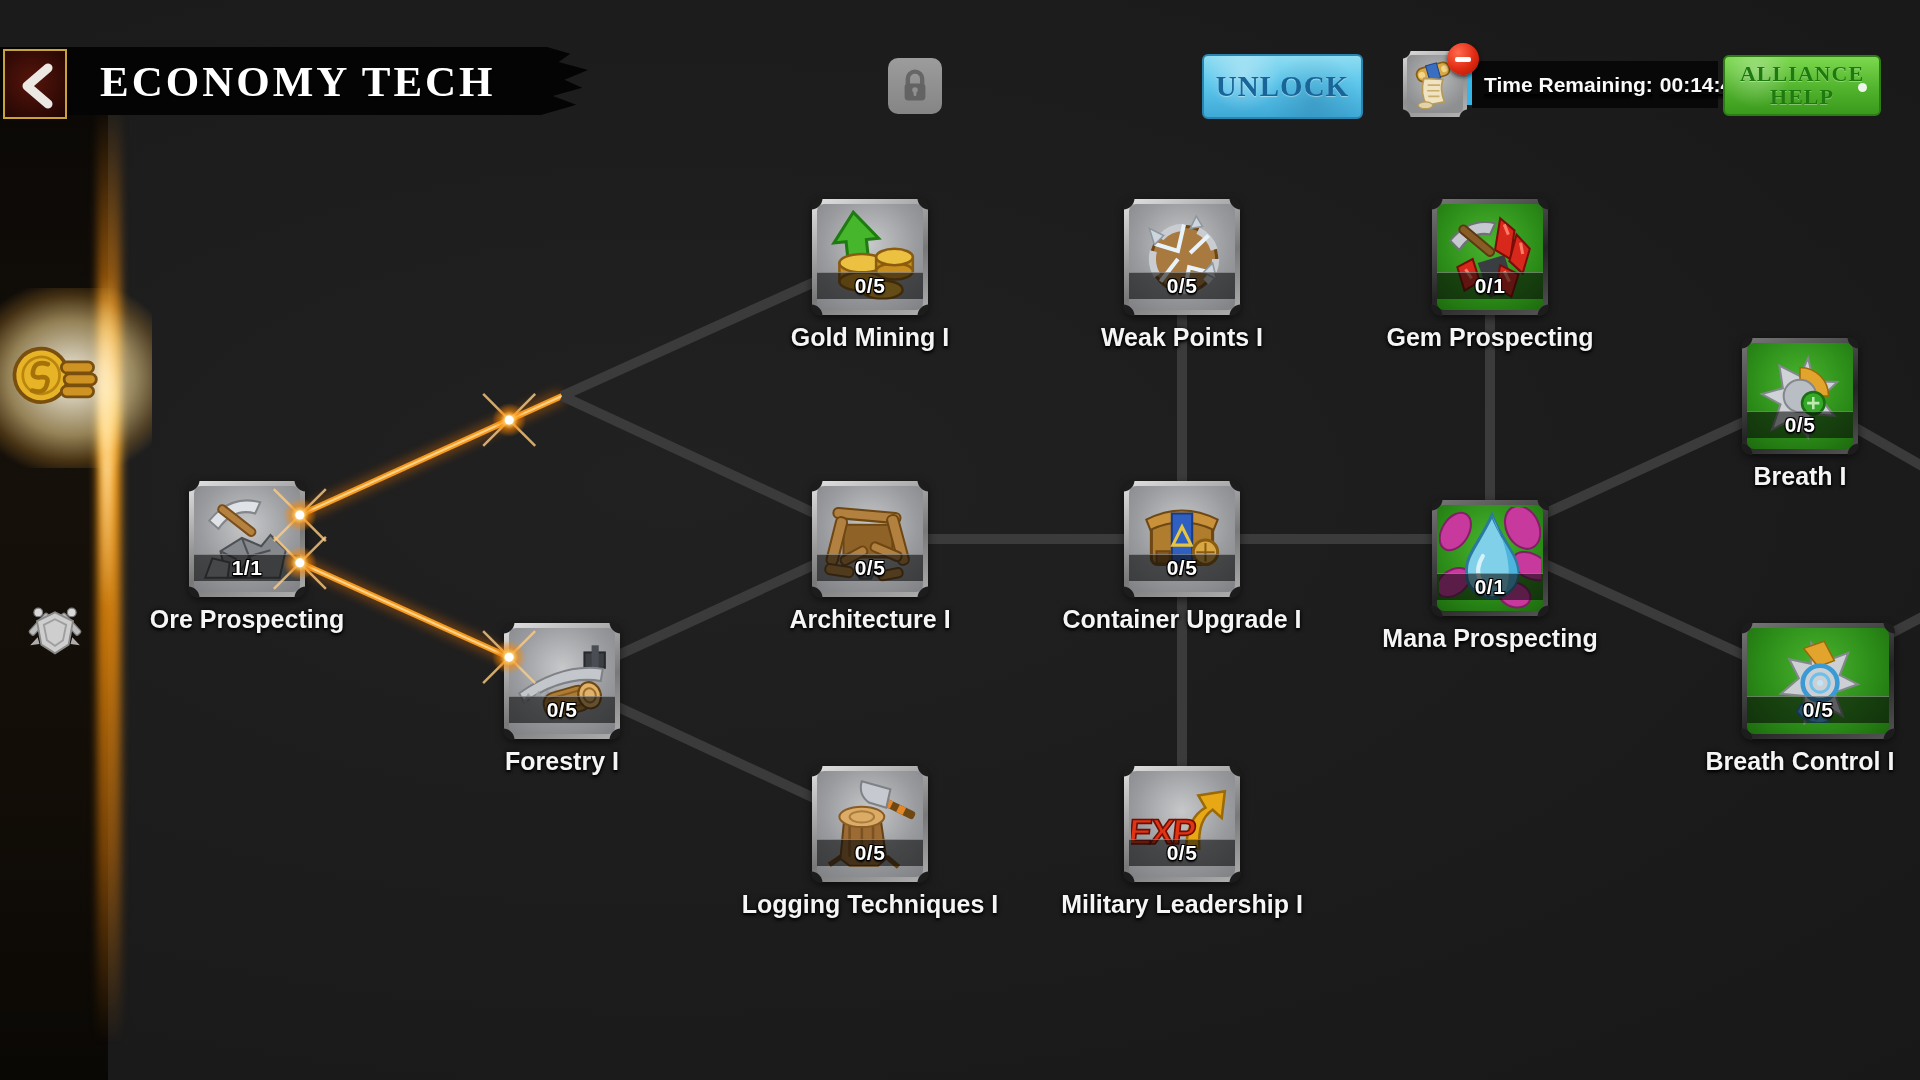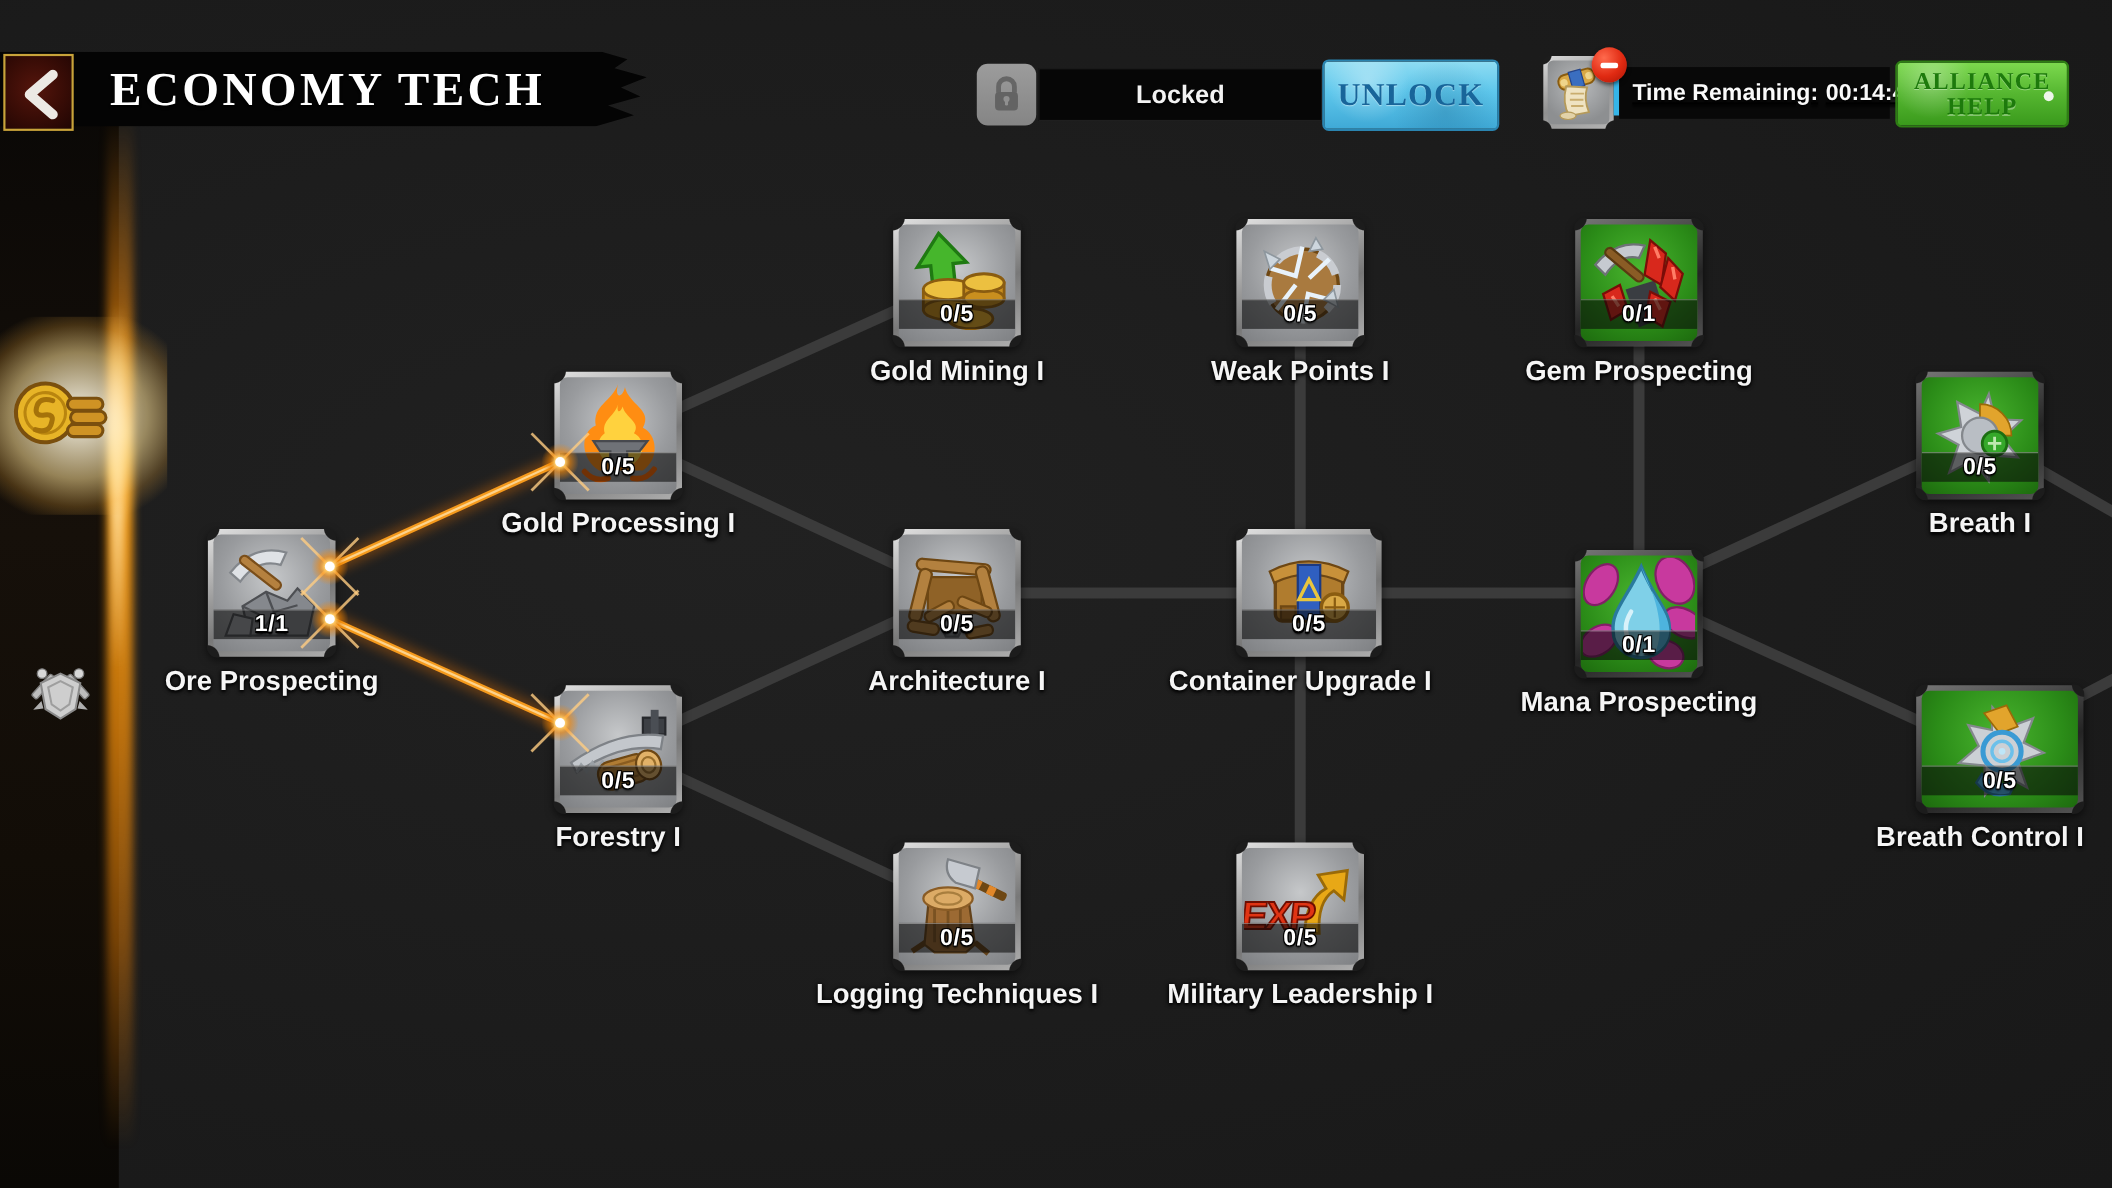--- a/index.html
+++ b/index.html
@@ -164,38 +164,20 @@
                 </g>
               </svg>
             </span>
         <div class="node-badge">
           <span class="badge-text">1/1</span>
         </div>
       </div>
     </div>
     <div class="node-label">Ore Prospecting</div>
   </div>
-      <div class="tech-node" style="left: 504px; top: 338px;">
-    <div class="node-frame silver">
-      <div class="node-art gray">
-        <span class="node-icon">
-              <svg viewBox="0 0 100 100">
-                <path d="M50 4 C44 20 27 23 30 41 C15 47 17 72 33 81 L72 81 C87 71 85 49 72 43 C81 27 60 23 56 7 C54 17 46 17 50 4 Z" fill="#ff8d12"></path>
-                <path d="M50 22 C46 34 35 36 38 48 C29 54 31 69 42 75 L64 75 C75 66 73 52 64 48 C71 38 56 34 54 24 C52 30 48 30 50 22 Z" fill="#ffd23e"></path>
-                <path d="M28 55 H76 L69 64 H58 V77 H43 V64 H34 Z" fill="#6f7277" stroke="#47494e" stroke-width="2"></path>
-                <path d="M20 82 q9 10 21 6 M82 80 q-7 10 -19 8" stroke="#ff6a00" stroke-width="5" fill="none" stroke-linecap="round"></path>
-              </svg>
-            </span>
-        <div class="node-badge">
-          <span class="badge-text">0/5</span>
-        </div>
-      </div>
-    </div>
-    <div class="node-label">Gold Processing I</div>
-  </div>
       <div class="tech-node" style="left: 812px; top: 199px;">
     <div class="node-frame silver">
       <div class="node-art gray">
         <span class="node-icon">
               <svg viewBox="0 0 100 100">
                 <path d="M36 6 L14 34 H26 V52 H46 V34 H58 Z" fill="#46b62c" stroke="#1f7a12" stroke-width="3" transform="rotate(-6 36 29)"></path>
                 <g stroke="#8a5c10" stroke-width="2.5">
                   <rect x="20" y="56" width="44" height="18" fill="#c98f1e"></rect>
                   <ellipse cx="42" cy="74" rx="22" ry="9" fill="#c98f1e"></ellipse>
                   <ellipse cx="42" cy="56" rx="22" ry="9" fill="#ecc040"></ellipse>
@@ -298,21 +280,21 @@
                 <path d="M18 22 L32 29 23 38 Z M84 72 L71 65 80 56 Z M64 10 L70 20 58 22 Z" fill="#cdd6de" stroke="#8e979e" stroke-width="1.5"></path>
               </svg>
             </span>
         <div class="node-badge">
           <span class="badge-text">0/5</span>
         </div>
       </div>
     </div>
     <div class="node-label">Weak Points I</div>
   </div>
-      <div class="tech-node" style="left: 1124px; top: 481px; padding-left: 16px;">
+      <div class="tech-node" style="left: 1124px; top: 481px;">
     <div class="node-frame silver">
       <div class="node-art gray">
         <span class="node-icon">
               <svg viewBox="0 0 100 100">
                 <rect x="20" y="30" width="60" height="45" rx="6" fill="#b07c2e" stroke="#6e4713" stroke-width="3"></rect>
                 <path d="M15 31 Q50 13 85 31 L81 41 Q50 26 19 41 Z" fill="#c8913a" stroke="#6e4713" stroke-width="2"></path>
                 <rect x="40" y="25" width="20" height="48" fill="#2f5fc0" stroke="#1c3a80" stroke-width="2"></rect>
                 <path d="M50 38 L59 56 H41 Z" fill="none" stroke="#e8c53e" stroke-width="3"></path>
                 <circle cx="73" cy="63" r="12" fill="#d9a845" stroke="#8a5c10" stroke-width="3"></circle>
                 <path d="M73 54 v18 M64 63 h18" stroke="#8a5c10" stroke-width="2"></path>
@@ -508,23 +490,20 @@
     </div>
 
     <div class="lock-chip">
       <svg width="40" height="42" viewBox="0 0 100 100">
         <path d="M32 46 V32 a18 18 0 0 1 36 0 V46" fill="none" stroke="#666" stroke-width="11"></path>
         <rect x="24" y="44" width="52" height="42" rx="9" fill="#636363"></rect>
         <circle cx="50" cy="60" r="7" fill="#8f8f8f"></circle>
           <rect x="46.5" y="60" width="7" height="15" rx="3" fill="#8f8f8f"></rect>
       </svg>
     </div>
-    <div class="locked-bar">
-      <span>Locked</span>
-    </div>
     <button class="unlock-btn">UNLOCK</button>
 
     <div class="scroll-chip">
       <div class="scroll-art">
         <svg viewBox="0 0 100 100">
           <g transform="rotate(-16 50 40)">
             <rect x="20" y="16" width="60" height="24" rx="11" fill="#d9a845" stroke="#8a5c10" stroke-width="3"></rect>
             <rect x="40" y="14" width="20" height="28" fill="#3a6ec0" stroke="#24448a" stroke-width="2"></rect>
             <circle cx="29" cy="28" r="6" fill="#f0d58a"></circle>
               <circle cx="71" cy="28" r="6" fill="#f0d58a"></circle>

